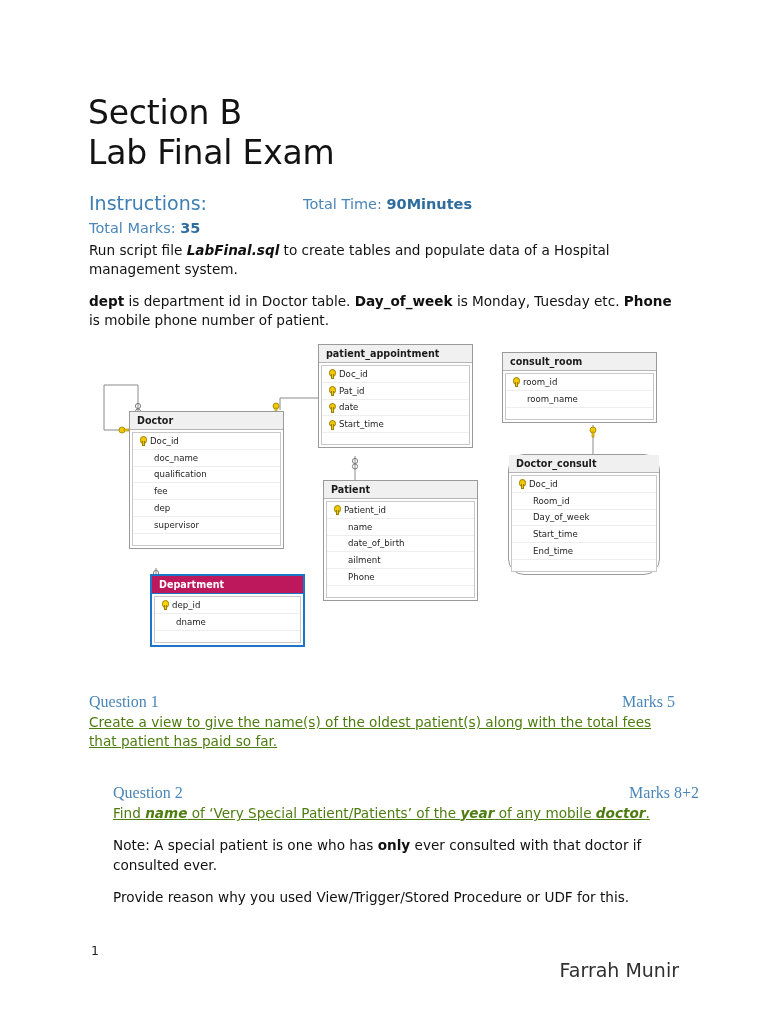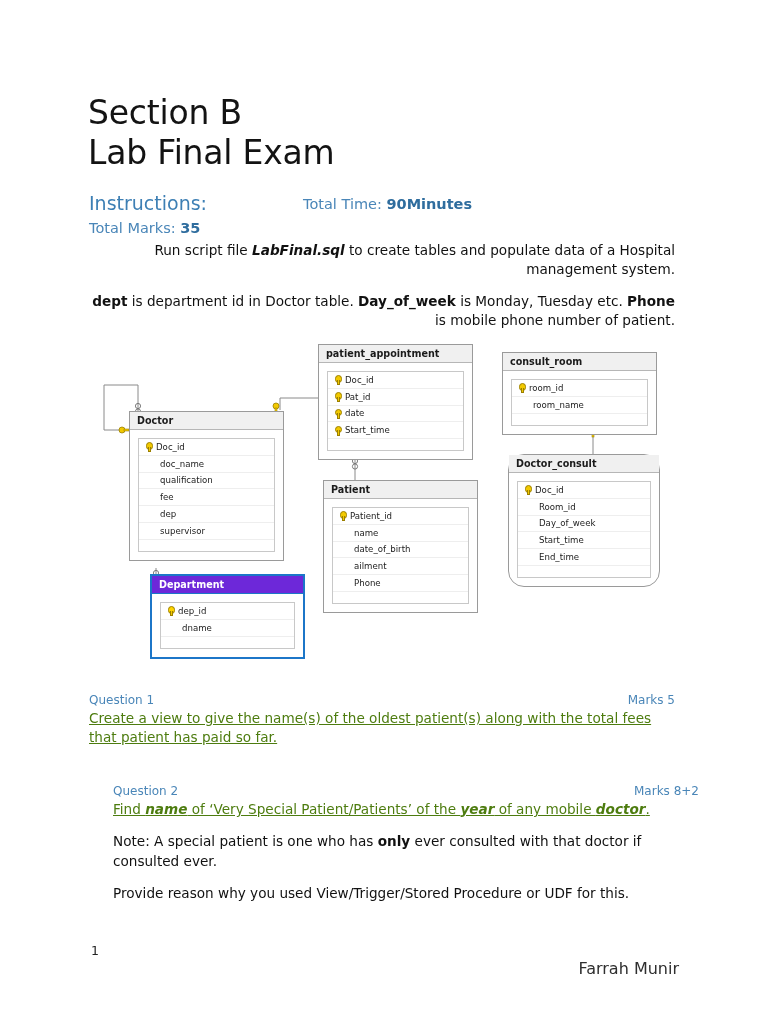--- a/index.html
+++ b/index.html
@@ -38,21 +38,21 @@
   .total-time {
     font-size:14.5px; color:#4a86b8; margin-left:96px; position:relative; top:-1px;
   }
   .total-time b { font-weight:bold; color:#2f6d9e; }
   .total-marks {
     font-size:14.5px; color:#4a86b8; margin-top:3px; line-height:1.3;
   }
   .total-marks b { font-weight:bold; color:#2f6d9e; }
 
   .body-para {
-    font-size:13.6px; line-height:1.42; color:#111; margin-top:3px;text-align:right;
+    font-size:13.6px; line-height:1.42; color:#111; margin-top:3px;
   }
   .body-para.spaced { margin-top:13px; }
   .body-para b { font-weight:bold; }
   .bi { font-weight:bold; font-style:italic; }
 
   
   .er-diagram {
     position:absolute; left:90px; top:340px; width:590px; height:315px;
   }
   .er-svg { position:absolute; left:0; top:0; width:590px; height:315px; }
@@ -69,40 +69,40 @@
     background:#f0f0f0;
     border-bottom:1px solid #b6b6b6;
     font-weight:bold;
     font-size:9.6px;
     padding:3px 6px 3px 7px;
     color:#1b1b1b;
     white-space:nowrap;
   }
   .tbl .rows {
     border:1px solid #c8c8c8;
-    margin:8px;
+    margin:2px;
     background:#fff;
   }
   .tbl .row {
     display:flex; align-items:center;
     height:16.8px;
     padding-left:6px;
     border-bottom:1px solid #eeeeee;
     color:#1b1b1b;
     white-space:nowrap;
   }
   .tbl .row:last-child { border-bottom:none; }
   .tbl .row .fname { margin-left:4px; }
   .tbl .row.indent .fname { margin-left:15px; }
   .tbl .pad { height:11px; }
 
   
   .tbl.selected { border:2px solid #1c76c8; }
   .tbl.selected .hdr {
-    background:#6d28d9; color:#ffffff; border-bottom:1px solid #1c76c8;
+    background:#be185d; color:#ffffff; border-bottom:1px solid #1c76c8;
   }
 
   
   .keyico { width:7px; height:9px; position:relative; flex:0 0 7px; }
   .keyico::before {
     content:""; position:absolute; left:0.5px; top:0;
     width:5.5px; height:5.5px; border-radius:50%;
     background:#f2c900; border:1px solid #9c8000;
   }
   .keyico::after {
@@ -110,33 +110,33 @@
     width:1.8px; height:4.5px; background:#f2c900;
     border-left:1px solid #9c8000; border-right:1px solid #9c8000;
     border-bottom:1px solid #9c8000;
   }
   .tbl.selected .keyico::before { background:#ffd400; }
 
   
   .question-block { position:absolute; left:89px; width:586px; }
   .q-head {
     display:flex; justify-content:space-between; align-items:baseline;
-    font-size:12px; color:#4a86b8; font-weight:400;
+    font-size:16px; color:#4a86b8; font-weight:400;font-family:Liberation Serif, serif;
   }
   .q-body { font-size:13.6px; line-height:1.42; color:#4d7c0f; margin-top:2px;text-decoration:underline; }
   .q-body .bi { font-weight:bold; font-style:italic; }
   .q-note { font-size:13.6px; line-height:1.42; color:#111; margin-top:13px; }
   .q-note b { font-weight:bold; }
 
   
   .doc-footer-left {
     position:absolute; left:91px; top:943px; font-size:12.5px; color:#222;
   }
   .doc-footer-right {
-    position:absolute; right:89px; top:959px; font-size:16px; color:#2f2f2f;
+    position:absolute; right:89px; top:959px; font-size:19px; color:#2f2f2f;
   }
 </style>
 </head>
 <body>
 
 <div class="page">
 
 
   <div class="doc-title">
     <div>Section B</div>

